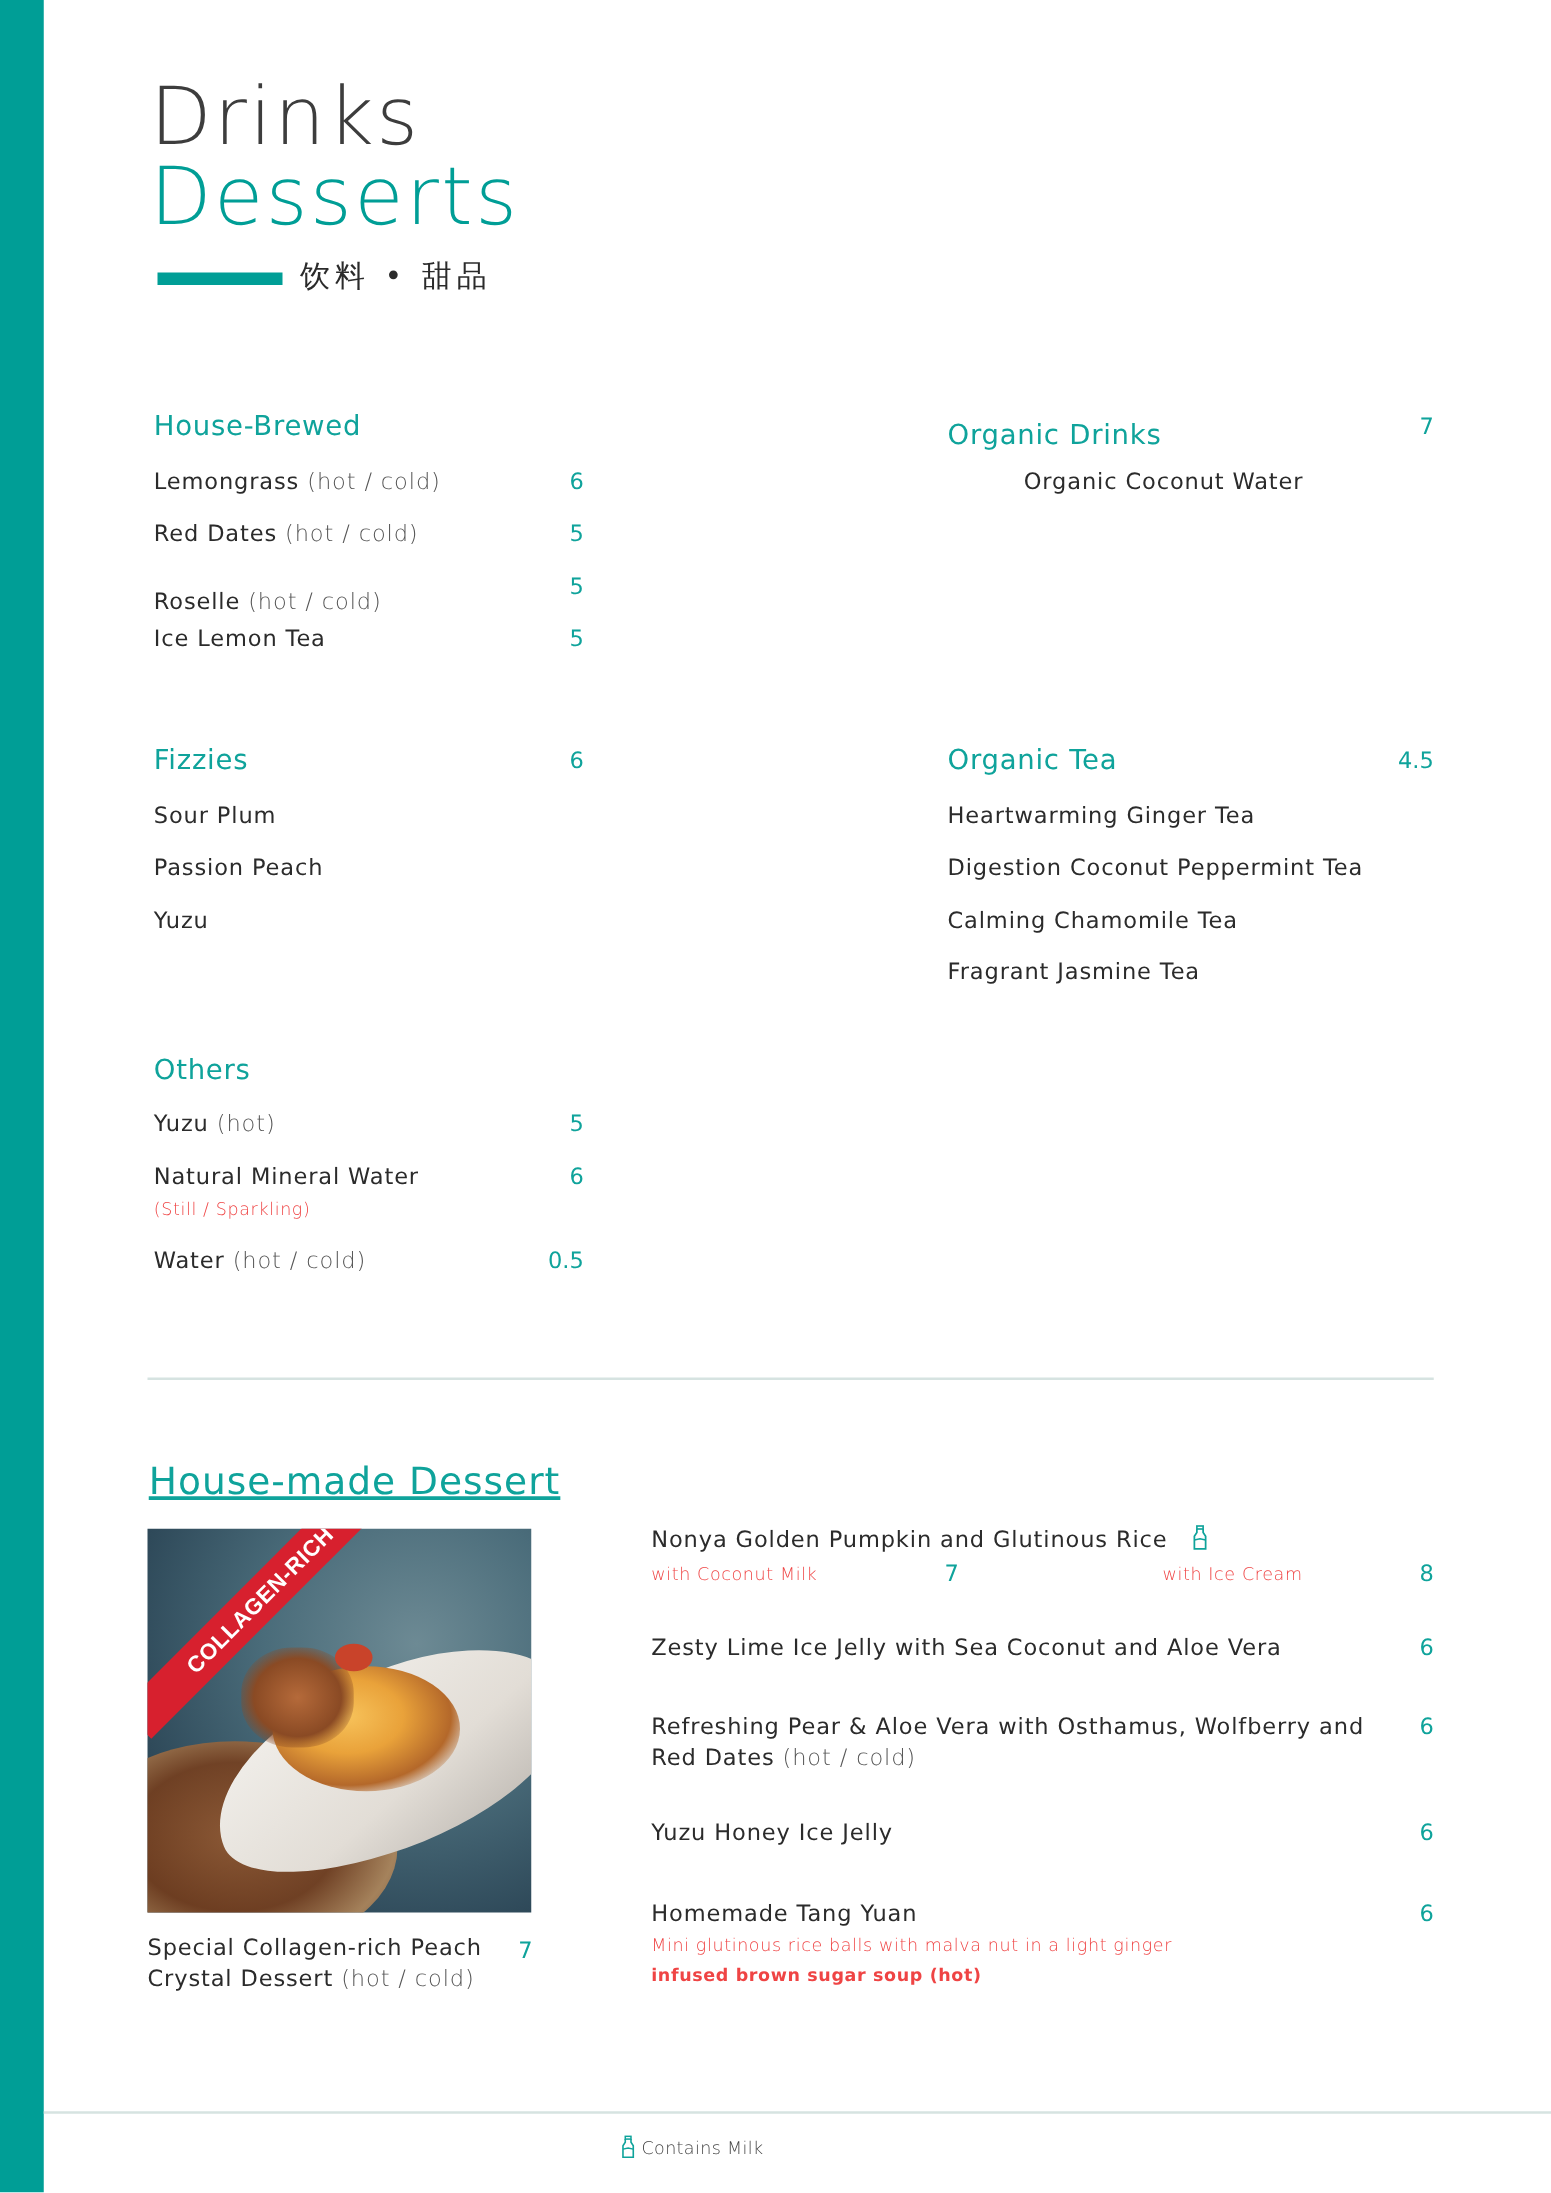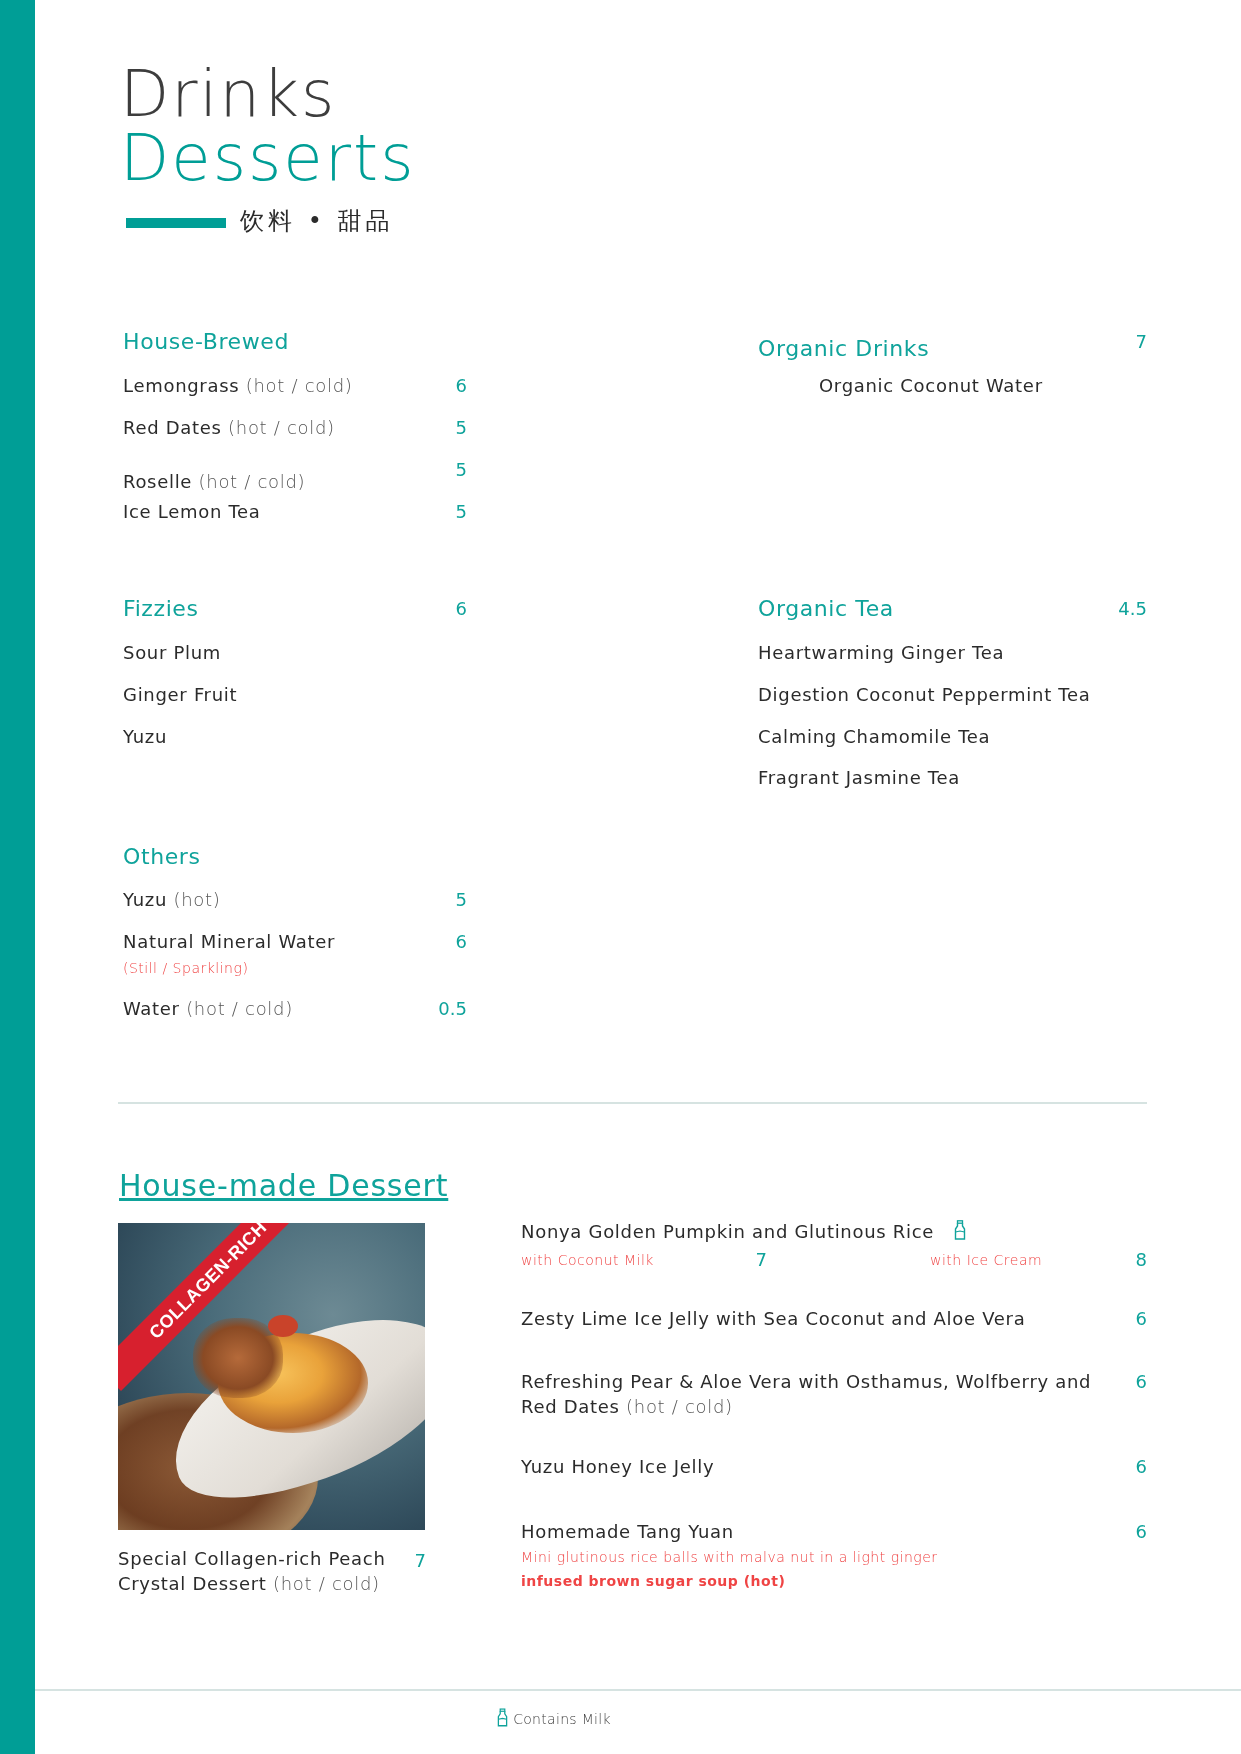--- a/index.html
+++ b/index.html
@@ -55,21 +55,21 @@
 <div class="abs item" style="left:123px; top:501px;"><span>Ice Lemon Tea</span></div>
 <div class="abs price" style="left:407px; top:501px;">5</div>
 
 <div class="abs heading" style="left:758px; top:336px;">Organic Drinks</div>
 <div class="abs price" style="left:1087px; top:331px;">7</div>
 <div class="abs item" style="left:775px; top:375px;margin-left:44px;">Organic Coconut Water</div>
 
 <div class="abs heading" style="left:123px; top:596px;">Fizzies</div>
 <div class="abs price" style="left:407px; top:598px;">6</div>
 <div class="abs item" style="left:123px; top:642px;">Sour Plum</div>
-<div class="abs item" style="left:123px; top:684px;">Ginger Fruit</div>
+<div class="abs item" style="left:123px; top:684px;">Passion Peach</div>
 <div class="abs item" style="left:123px; top:726px;">Yuzu</div>
 
 <div class="abs heading" style="left:758px; top:596px;">Organic Tea</div>
 <div class="abs price" style="left:1087px; top:598px;">4.5</div>
 <div class="abs item" style="left:758px; top:642px;">Heartwarming Ginger Tea</div>
 <div class="abs item" style="left:758px; top:684px;">Digestion Coconut Peppermint Tea</div>
 <div class="abs item" style="left:758px; top:726px;">Calming Chamomile Tea</div>
 <div class="abs item" style="left:758px; top:767px;">Fragrant Jasmine Tea</div>
 
 <div class="abs heading" style="left:123px; top:844px;">Others</div>

